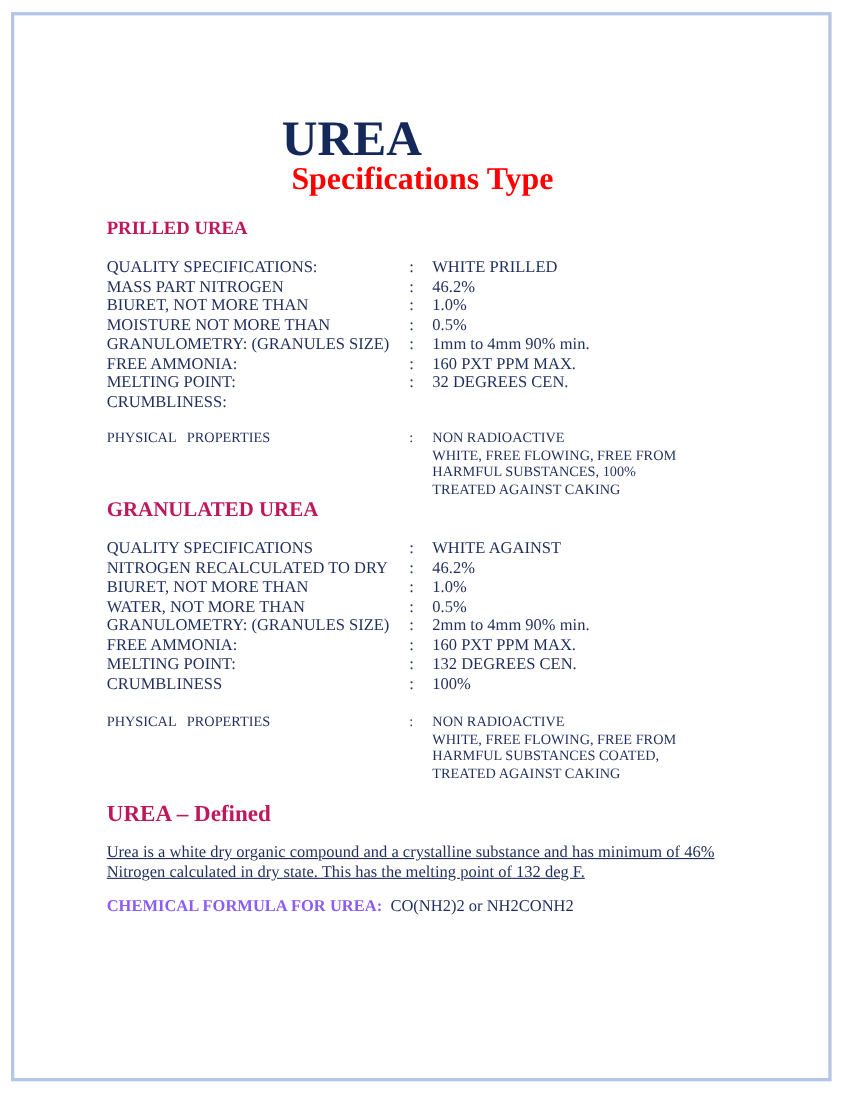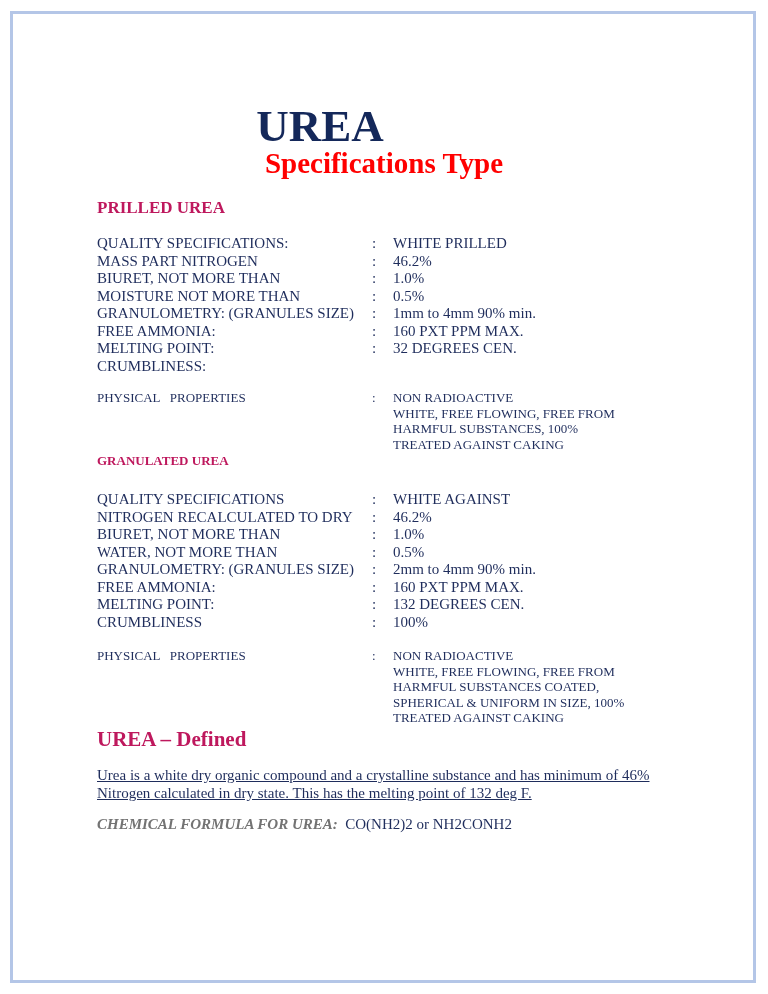--- a/index.html
+++ b/index.html
@@ -5,34 +5,34 @@
     html, body { margin: 0; padding: 0; background: #ffffff; }
     body { width: 768px; height: 994px; position: relative; overflow: hidden;
       font-family: "Liberation Serif", "DejaVu Serif", serif; color: #1f2d5c; }
     .frame { position: absolute; left: 10px; top: 11px; width: 740px; height: 966px;
       border: 3px solid #b4c6e7; }
     .abs { position: absolute; white-space: nowrap; }
     .title { left: 0; width: 640px; text-align: center; top: 100px; font-size: 45px; font-weight: bold; color: #14285a; letter-spacing: 0px; }
     .subtitle { left: 0; width: 768px; text-align: center; top: 147px; font-size: 29px; font-weight: bold; color: #ff0000; }
     .h2 { left: 97px; font-weight: bold; color: #be185d; }
     .h-prilled { top: 198px; font-size: 17px; }
-    .h-gran { top: 453px; font-size: 13px; }
+    .h-gran { top: 453px; font-size: 19px; }
     .h-def { top: 727px; font-size: 21px; }
     .spec { position: absolute; left: 97px; font-size: 15px; line-height: 17.5px; color: #1f2d5c; }
     .row { position: relative; height: 17.5px; white-space: nowrap; }
     .row .lbl { position: absolute; left: 0; }
     .row .col { position: absolute; left: 275px; }
     .row .val { position: absolute; left: 296px; }
     .phys { position: absolute; left: 97px; font-size: 13px; line-height: 15.5px; color: #1f2d5c; }
     .phys .lbl { position: absolute; left: 0; top: 0; white-space: pre; }
     .phys .col { position: absolute; left: 275px; top: 0; }
     .phys .vals { position: absolute; left: 296px; top: 0; white-space: nowrap; }
     .para { left: 97px; top: 766px; font-size: 15px; line-height: 18px; width: 580px; white-space: normal; text-decoration: underline; }
     .formula { left: 97px; top: 816px; font-size: 15px; }
-    .formula b { font-weight: bold; color: #737373; font-style: italic; }
+    .formula b { font-weight: bold; color: #8b5cf6; }
   </style>
 </head>
 <body>
 
 <div class="frame"></div>
 
 <div class="abs title">UREA</div>
 <div class="abs subtitle">Specifications Type</div>
 
 <div class="abs h2 h-prilled">PRILLED UREA</div>
@@ -136,21 +136,20 @@
     </div>
 </div>
 
 <div class="phys" style="top:648px;">
   <span class="lbl">PHYSICAL   PROPERTIES</span>
   <span class="col">:</span>
   <div class="vals">
     <div>NON RADIOACTIVE</div>
     <div>WHITE, FREE FLOWING, FREE FROM</div>
     <div>HARMFUL SUBSTANCES COATED,</div>
-    <div>SPHERICAL &amp; UNIFORM IN SIZE, 100%</div>
     <div>TREATED AGAINST CAKING</div>
   </div>
 </div>
 
 <div class="abs h2 h-def">UREA – Defined</div>
 
 <div class="abs para">Urea is a white dry organic compound and a crystalline substance and has minimum of 46% Nitrogen calculated in dry state. This has the melting point of 132 deg F.</div>
 
 <div class="abs formula">
   <b>CHEMICAL FORMULA FOR UREA:</b>&nbsp;

